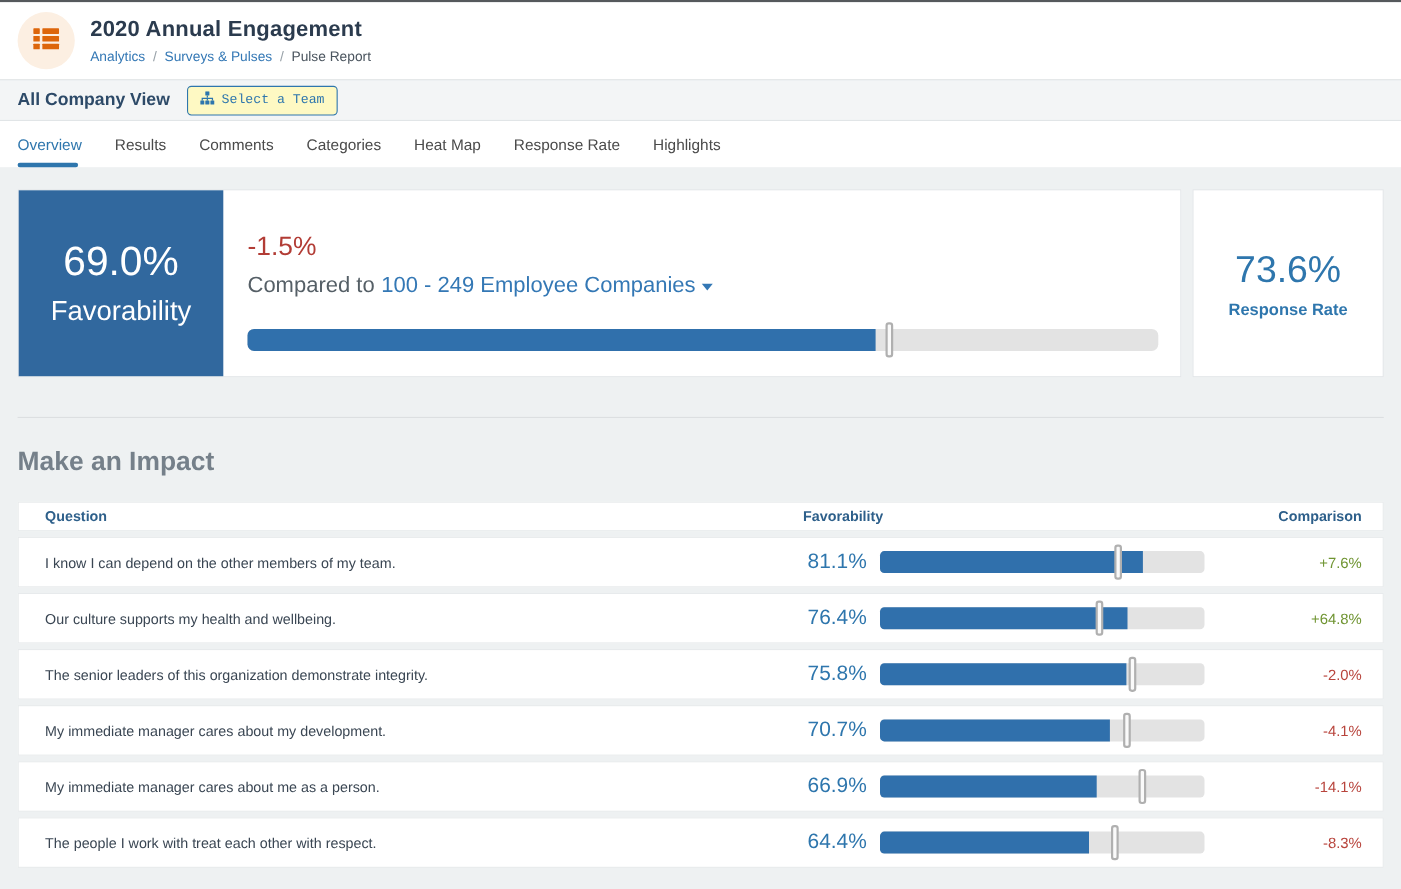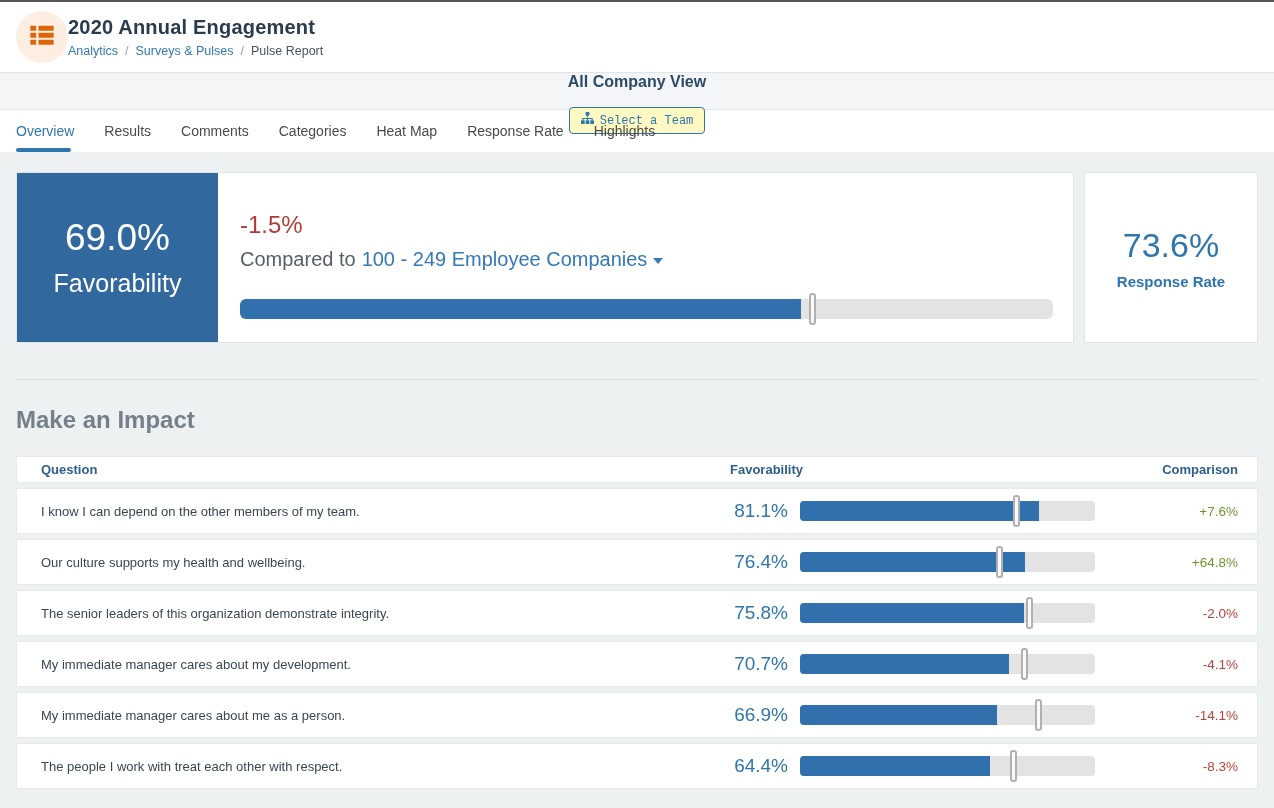--- a/index.html
+++ b/index.html
@@ -6,42 +6,42 @@
   html,body { width:1274px; height:808px; overflow:hidden; }
   body {
     font-family:"Liberation Sans", sans-serif;
     background:#eef1f2;
     color:#3d4852;
     border-top:2px solid #55595c;
   }
   
   .app-header { background:#fff; height:70px; display:flex; align-items:center; padding:0 16px; }
   .logo-circle { width:52px; height:52px; border-radius:50%; background:#fcefe2; display:flex; align-items:center; justify-content:center; flex:0 0 52px; }
-  .header-text { }
+  .header-text { margin-left:14px; }
   .page-title { font-size:20px; font-weight:bold; color:#2b3b4e; letter-spacing:.2px; }
   .breadcrumb { margin-top:5px; font-size:12.5px; display:flex; align-items:center; gap:7px; }
   .breadcrumb a { color:#3478b5; text-decoration:none; cursor:pointer; }
   .crumb-sep { color:#98a1a8; }
   .crumb-current { color:#4a545e; }
   
-  .view-bar { background:#f3f5f6; border-top:1px solid #e1e5e7; border-bottom:1px solid #e1e5e7; height:38px; display:flex; align-items:center; padding:0 16px; gap:16px;flex-direction:column; }
+  .view-bar { background:#f3f5f6; border-top:1px solid #e1e5e7; border-bottom:1px solid #e1e5e7; height:38px; display:flex; align-items:center; padding:0 16px; gap:16px; }
   .view-title { font-size:16px; font-weight:bold; color:#2d4a68; }
   .select-team-btn { display:inline-flex; align-items:center; gap:6px; background:#fef9c3; border:1px solid #2e76ad; color:#2e76ad; font-size:12px; padding:4px 11px; border-radius:4px; cursor:pointer; font-family:Liberation Mono, monospace; }
   
   .tabs { background:#fff; height:42px; display:flex; align-items:stretch; padding:0 16px; gap:0; }
   .tab { display:flex; align-items:center; padding:0 15px; font-size:14px; color:#4a4a4a; cursor:pointer; position:relative; }
   .tab:first-child { padding-left:0; }
   .tab.active { color:#2e76ad; font-weight:normal; }
   .tab.active::after { content:""; position:absolute; left:0; right:12px; bottom:0; height:4px; background:#2e76ad; border-radius:2px; }
   .tab:first-child.active::after { right:18px; }
   
   .content { padding:20px 16px 0 16px; }
   .summary-row { display:flex; gap:10px; }
   .fav-card { flex:1; background:#fff; border:1px solid #e2e5e8; display:flex; height:171px; }
-  .fav-tile { width:201px; background:#31689e; color:#fff; display:flex; flex-direction:column; align-items:center; justify-content:center; gap:10px; }
+  .fav-tile { width:186px; background:#31689e; color:#fff; display:flex; flex-direction:column; align-items:center; justify-content:center; gap:10px; }
   .fav-value { font-size:37px; font-weight:300; }
   .fav-label { font-size:25px; font-weight:300; }
   .fav-detail { flex:1; padding:38px 20px 0 22px; }
   .delta-value { font-size:24px; color:#b23c35; }
   .compare-line { margin-top:9px; font-size:20px; color:#555f66; display:flex; align-items:center; gap:6px; }
   .benchmark-link { color:#3478b5; cursor:pointer; display:inline-flex; align-items:center; gap:6px; }
   .caret { width:0; height:0; border-left:5px solid transparent; border-right:5px solid transparent; border-top:6px solid #3478b5; display:inline-block; margin-top:2px; }
   .company-bar-wrap { position:relative; margin-top:28px; height:20px; }
   .company-track { position:absolute; left:0; right:0; top:0; height:20px; background:#e3e3e3; border-radius:6px; }
   .company-fill { position:absolute; left:0; top:0; height:20px; background:#3070ac; border-radius:6px 0 0 6px; }

